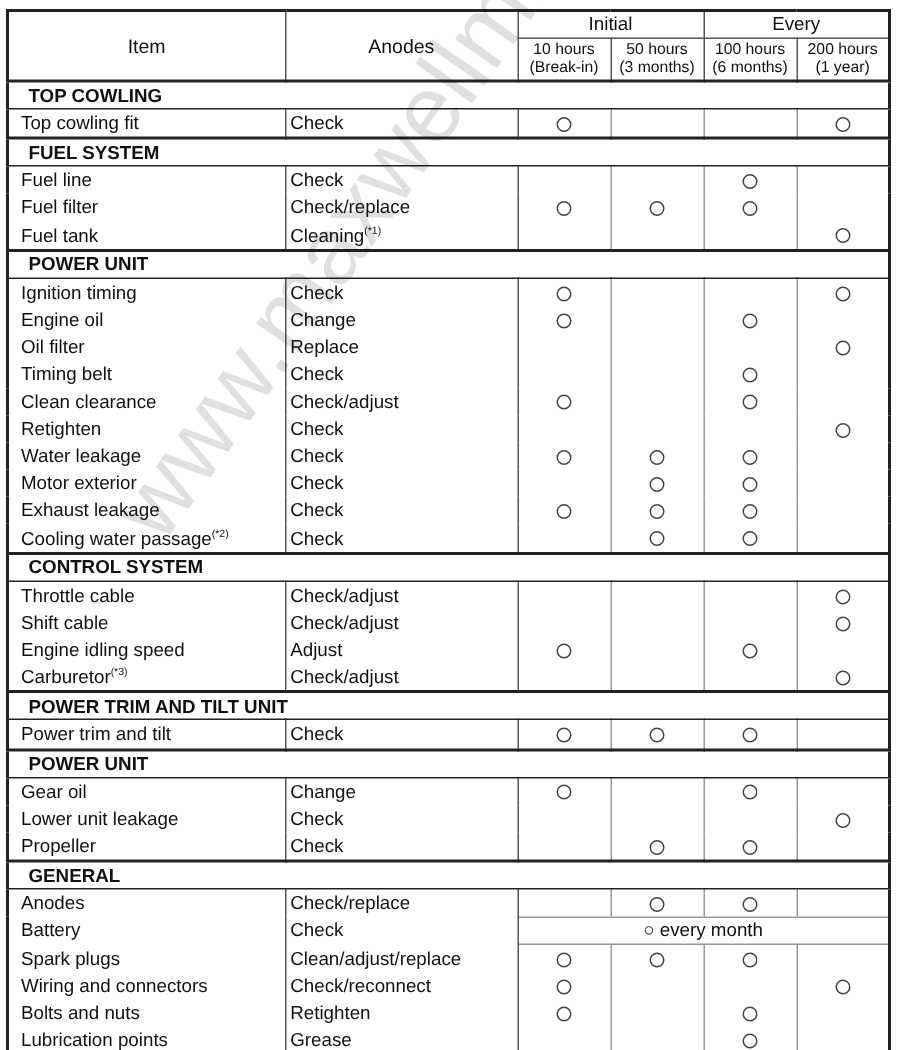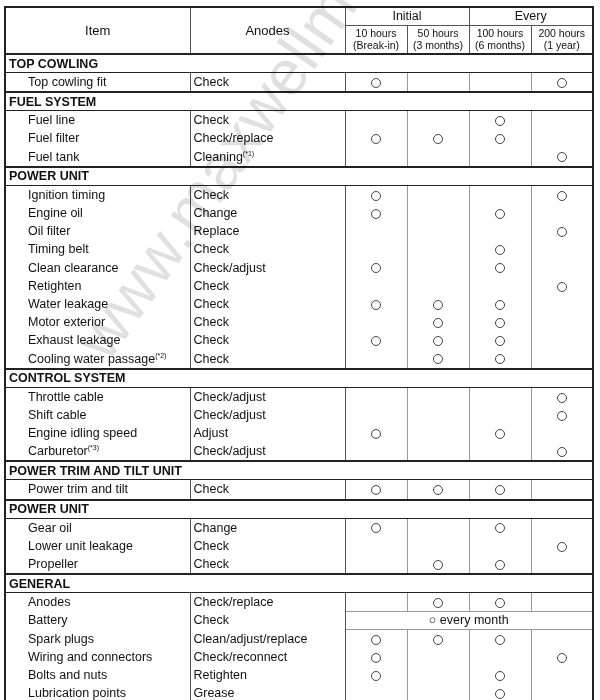--- a/index.html
+++ b/index.html
@@ -5,22 +5,22 @@
   html,body{margin:0;padding:0;background:#fff;}
   body{width:600px;height:700px;position:relative;overflow:hidden;font-family:"Liberation Sans",sans-serif;color:#111;}
   .wrap{position:absolute;left:4px;top:6px;width:588px;}
   table{border-collapse:collapse;width:588px;table-layout:fixed;font-size:12.5px;}
   col.c-item{width:185px;} col.c-rem{width:155px;} col.c-h{width:62px;}
   th,td{padding:0;}
   thead th{font-weight:normal;text-align:center;border:1px solid #555;line-height:13px;}
   thead th.big{font-size:13px;}
   thead th.sub{font-size:10.5px;line-height:12px;padding:1px 0 2px;}
   thead tr.top th.grp{height:17px;font-size:12.5px;margin-top:45px;}
-  .sec td{font-weight:bold;border:1px solid #222;border-top:2px solid #222;padding-left:3px;height:17px;font-size:12.5px;}
-  tbody td.it{border-left:2px solid #222;border-right:1px solid #555;padding-left:22px;height:18.2px;white-space:nowrap;}
+  .sec td{font-weight:bold;border:1px solid #222;border-top:2px solid #222;padding-left:13px;height:17px;font-size:12.5px;}
+  tbody td.it{border-left:2px solid #222;border-right:1px solid #555;padding-left:8px;height:18.2px;white-space:nowrap;}
   tbody td.rm{border-right:1px solid #555;padding-left:3px;white-space:nowrap;}
   tbody td.m{text-align:center;border-left:1px solid #999;border-right:1px solid #999;font-size:12px;color:#333;}
   tbody td.m.last{border-right:2px solid #222;}
   tbody td.span{text-align:center;border-right:2px solid #222;border-top:1px solid #999;border-bottom:1px solid #999;}
   tr.gend td{border-bottom:2px solid #222;}
   sup{font-size:7px;vertical-align:5px;}
   .circ{display:inline-block;width:8px;height:8px;border:1px solid #444;border-radius:50%;vertical-align:middle;}
   .watermark{position:absolute;left:60px;top:330px;font-size:64px;color:rgba(0,0,0,0.12);transform:rotate(-55deg);transform-origin:0 0;white-space:nowrap;pointer-events:none;font-family:"Liberation Sans",sans-serif;}
 </style>
 </head>

